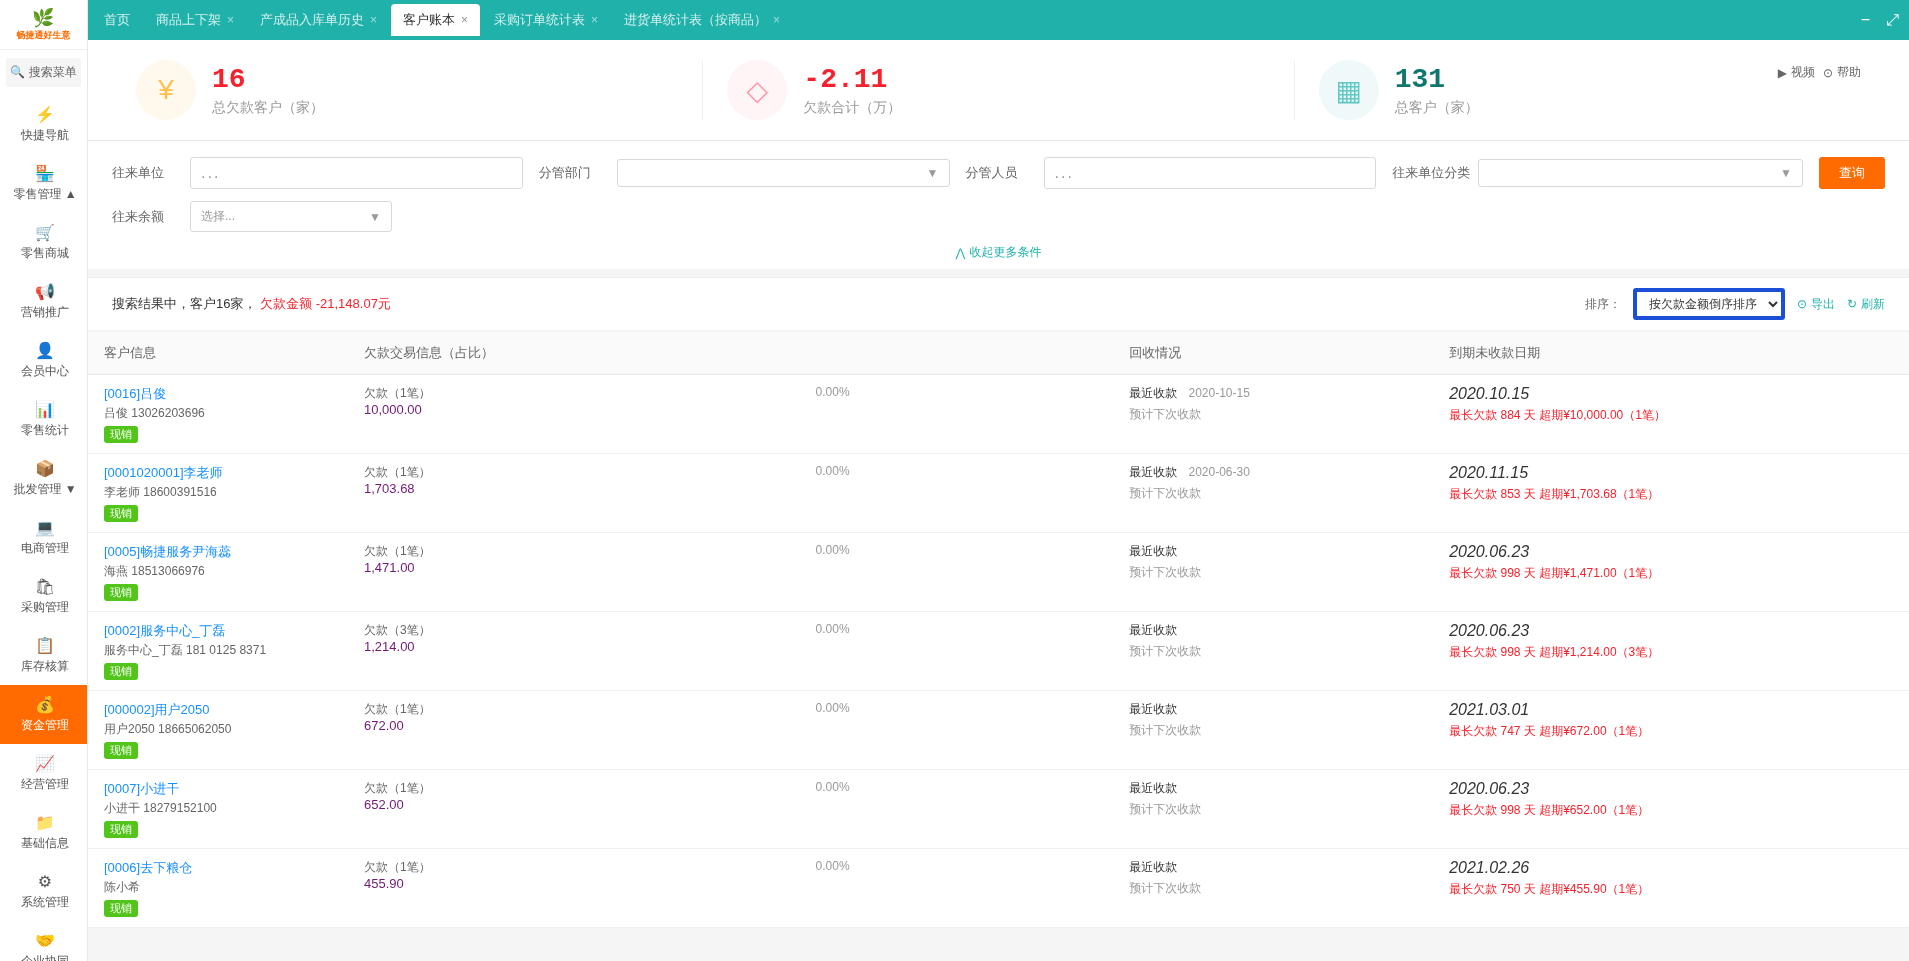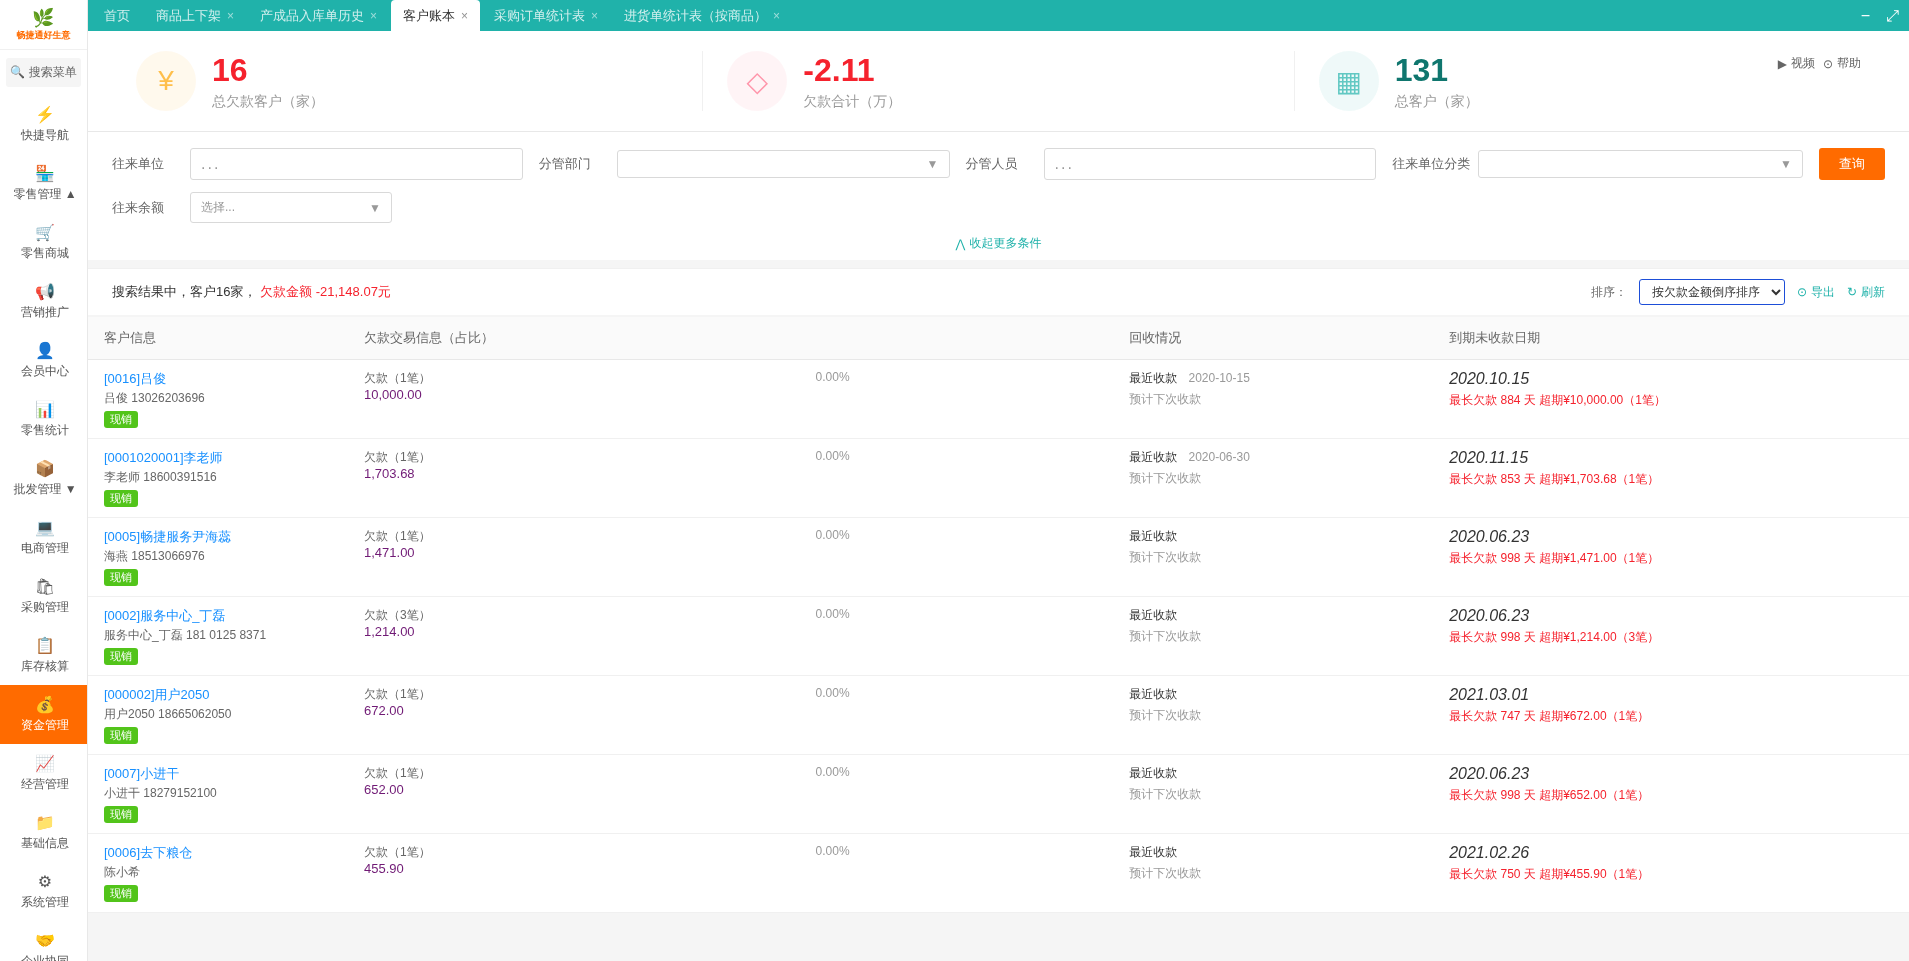--- a/index.html
+++ b/index.html
@@ -23,40 +23,40 @@
     .main-content { flex: 1; display: flex; flex-direction: column; overflow: hidden; }
 
     
     .topbar { height: 50px; background: #fff; display: flex; align-items: center; justify-content: space-between; padding: 0 16px; border-bottom: 1px solid #e8e8e8; }
     .topbar-left { font-size: 12px; color: #999; }
     .topbar-right { display: flex; align-items: center; gap: 16px; font-size: 13px; color: #555; }
     .topbar-right-item { display: flex; align-items: center; gap: 4px; cursor: pointer; }
     .avatar { width: 28px; height: 28px; background: #ff6b00; border-radius: 50%; display: flex; align-items: center; justify-content: center; color: #fff; font-size: 11px; }
 
     
-    .tabs-bar { background: #20b2aa; display: flex; align-items: center; height: 31px; padding: 0 4px; overflow-x: auto; }
+    .tabs-bar { background: #20b2aa; display: flex; align-items: center; height: 40px; padding: 0 4px; overflow-x: auto; }
     .tab { display: flex; align-items: center; padding: 0 12px; height: 32px; font-size: 13px; cursor: pointer; white-space: nowrap; border-radius: 4px 4px 0 0; gap: 6px; color: rgba(255,255,255,0.8); margin-right: 2px; }
     .tab.active { background: #fff; color: #333; border-radius: 4px 4px 0 0; }
     .tab-close { font-size: 12px; opacity: 0.7; }
     .tabs-bar-actions { margin-left: auto; display: flex; gap: 4px; }
     .tabs-bar-action-btn { background: none; border: none; color: #fff; font-size: 16px; cursor: pointer; padding: 4px 6px; }
 
     
     .page-content { flex: 1; overflow-y: auto; background: #f5f5f5; }
 
     
     .stats-header { background: #fff; display: flex; padding: 20px 24px; gap: 0; border-bottom: 1px solid #e8e8e8; }
     .stat-card { flex: 1; display: flex; align-items: center; gap: 16px; padding: 0 24px; border-right: 1px solid #f0f0f0; }
     .stat-card:last-child { border-right: none; }
     .stat-icon { width: 60px; height: 60px; border-radius: 50%; display: flex; align-items: center; justify-content: center; font-size: 28px; opacity: 0.7; }
     .stat-icon.orange { background: rgba(255, 165, 0, 0.1); color: #ffa500; }
     .stat-icon.pink { background: rgba(255, 105, 135, 0.1); color: #ff6987; }
     .stat-icon.teal { background: rgba(32, 178, 170, 0.1); color: #20b2aa; }
     .stat-info { display: flex; flex-direction: column; gap: 4px; }
-    .stat-value { font-size: 32px; font-weight: bold; }
+    .stat-value { font-size: 28px; font-weight: bold; font-family: Liberation Mono, monospace; }
     .stat-value.red { color: #f5222d; }
     .stat-value.dark { color: #0f766e; }
     .stat-label { font-size: 14px; color: #999; }
     .stat-header-right { display: flex; align-items: center; gap: 8px; font-size: 12px; color: #666; margin-left: auto; align-self: flex-start; padding-top: 4px; }
 
     
     .filter-area { background: #fff; padding: 16px 24px 8px; margin-bottom: 8px; }
     .filter-row { display: flex; align-items: center; gap: 16px; margin-bottom: 12px; }
     .filter-item { display: flex; align-items: center; gap: 8px; flex: 1; }
     .filter-label { font-size: 13px; color: #666; white-space: nowrap; min-width: 70px; }
@@ -65,21 +65,21 @@
     .filter-arrow { color: #999; }
     .filter-select { flex: 1; border: 1px solid #d9d9d9; padding: 6px 10px; font-size: 12px; color: #999; border-radius: 3px; display: flex; align-items: center; justify-content: space-between; background: #fff; cursor: pointer; }
     .search-btn { background: #ff6b00; color: #fff; border: none; padding: 7px 20px; font-size: 13px; border-radius: 3px; cursor: pointer; white-space: nowrap; }
     .collapse-row { display: flex; justify-content: center; margin-top: 4px; }
     .collapse-btn { background: none; border: none; color: #20b2aa; font-size: 12px; cursor: pointer; display: flex; align-items: center; gap: 4px; }
 
     
     .result-bar { background: #fff; padding: 10px 24px; display: flex; align-items: center; justify-content: space-between; border-top: 1px solid #f0f0f0; margin-bottom: 2px; }
     .result-info { font-size: 13px; color: #333; }
     .result-actions { display: flex; align-items: center; gap: 12px; font-size: 12px; color: #666; }
-    .sort-select { border: 1px solid #1d4ed8; padding: 4px 8px; font-size: 12px; border-radius: 3px; background: #fff; color: #333; }
+    .sort-select { border: 4px solid #1d4ed8; padding: 4px 8px; font-size: 12px; border-radius: 3px; background: #fff; color: #333; }
     .action-btn { display: flex; align-items: center; gap: 4px; cursor: pointer; color: #20b2aa; }
 
     
     .data-table { background: #fff; width: 100%; border-collapse: collapse; }
     .data-table th { background: #fafafa; padding: 12px 16px; text-align: left; font-size: 13px; color: #666; font-weight: normal; border-bottom: 1px solid #e8e8e8; white-space: nowrap; }
     .data-table td { padding: 10px 16px; border-bottom: 1px solid #f0f0f0; font-size: 12px; vertical-align: top; }
     .customer-name { color: #1890ff; font-size: 13px; cursor: pointer; }
     .customer-phone { color: #666; font-size: 12px; margin-top: 2px; }
     .customer-tag { display: inline-block; padding: 1px 6px; font-size: 11px; border-radius: 3px; margin-top: 4px; }
     .tag-green { background: #52c41a; color: #fff; }

